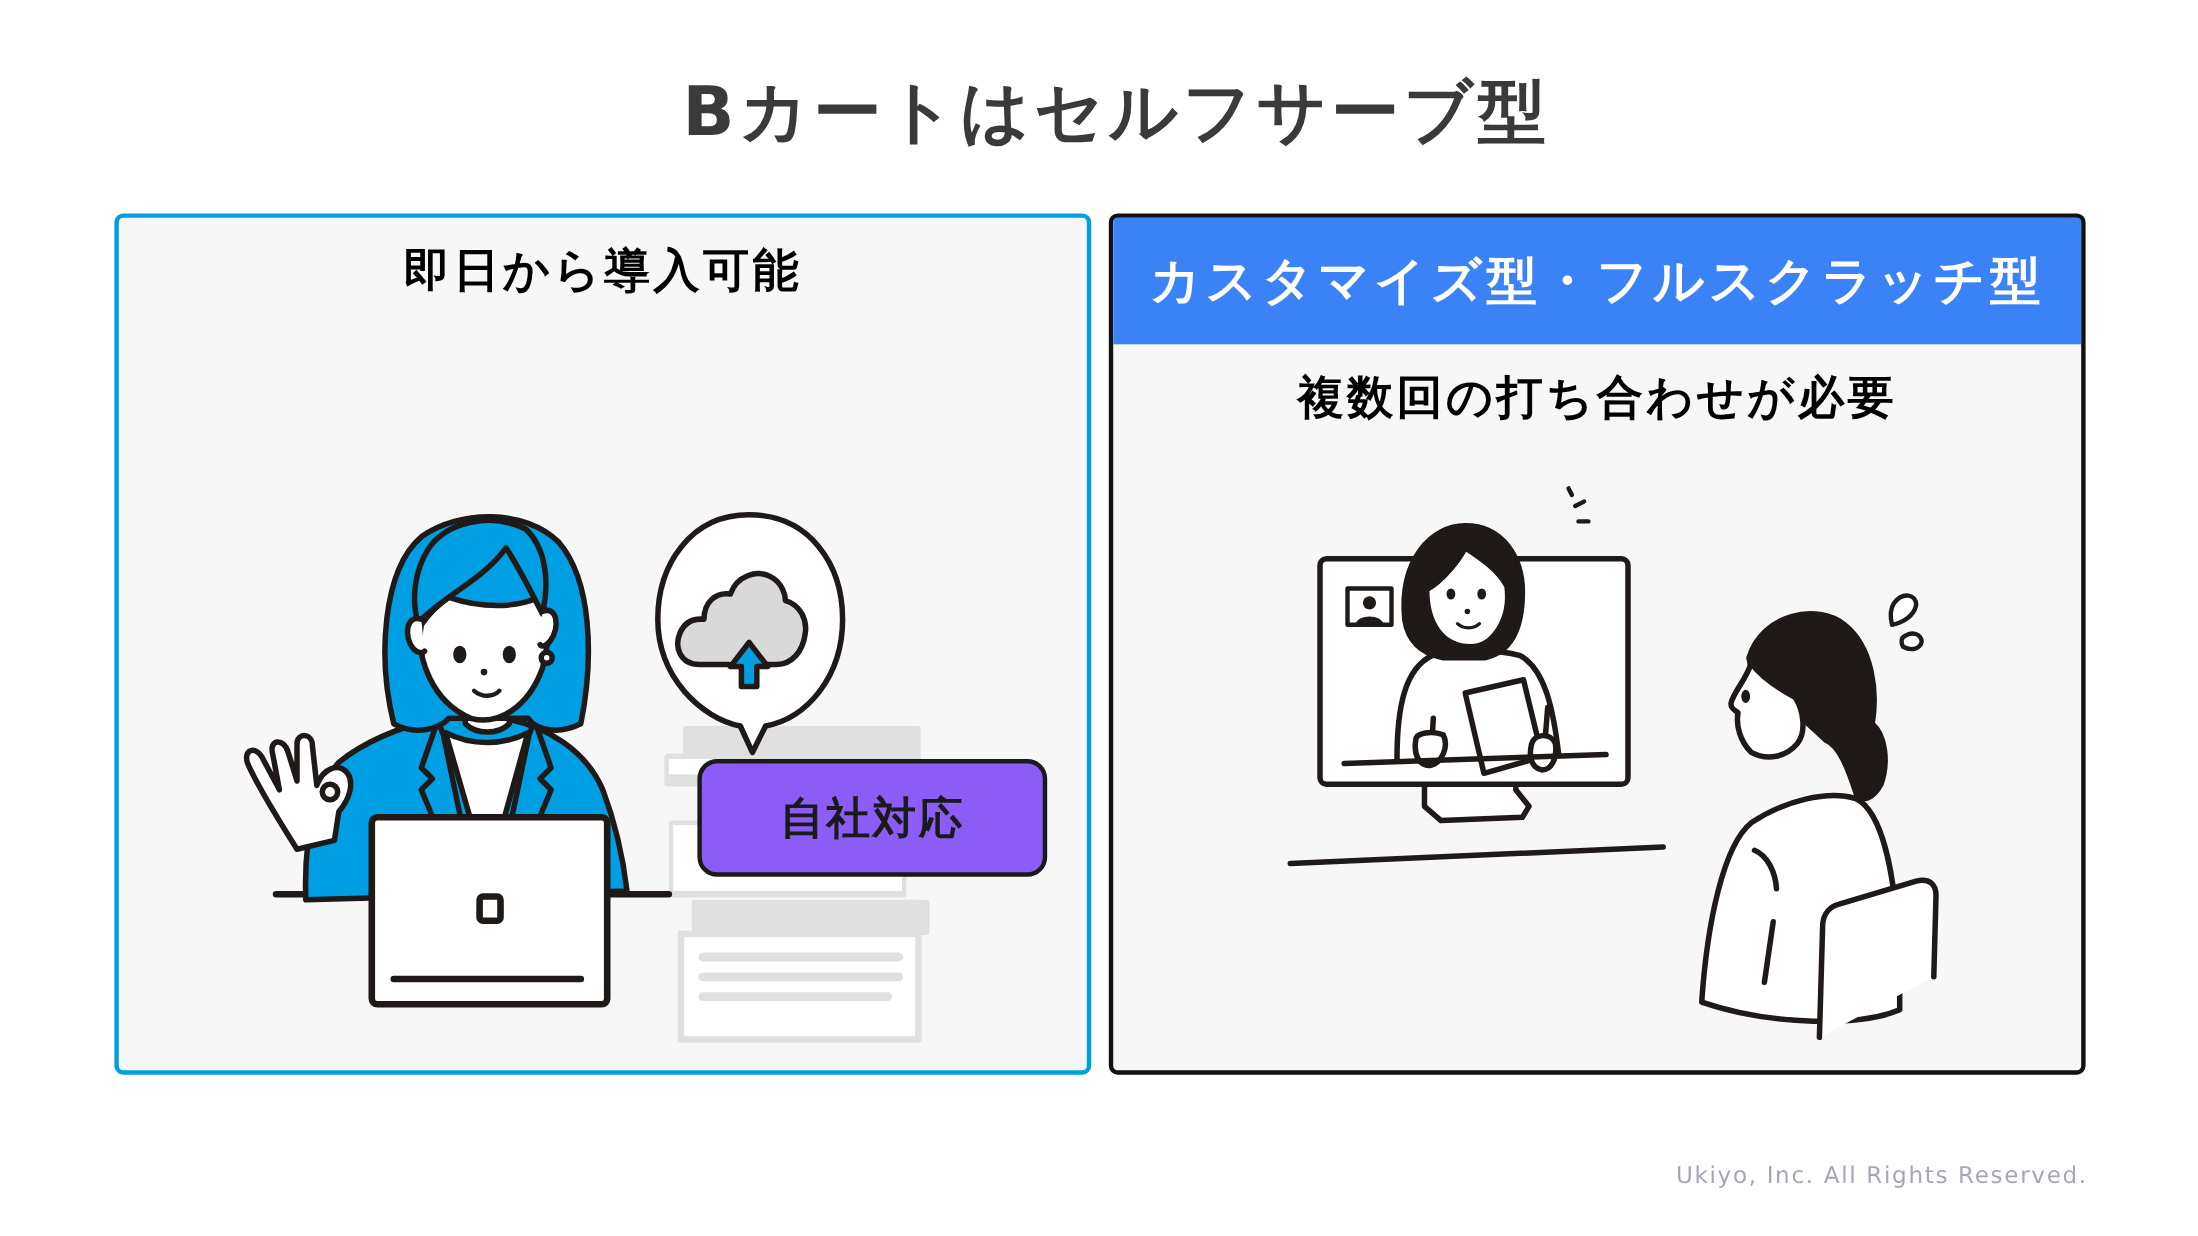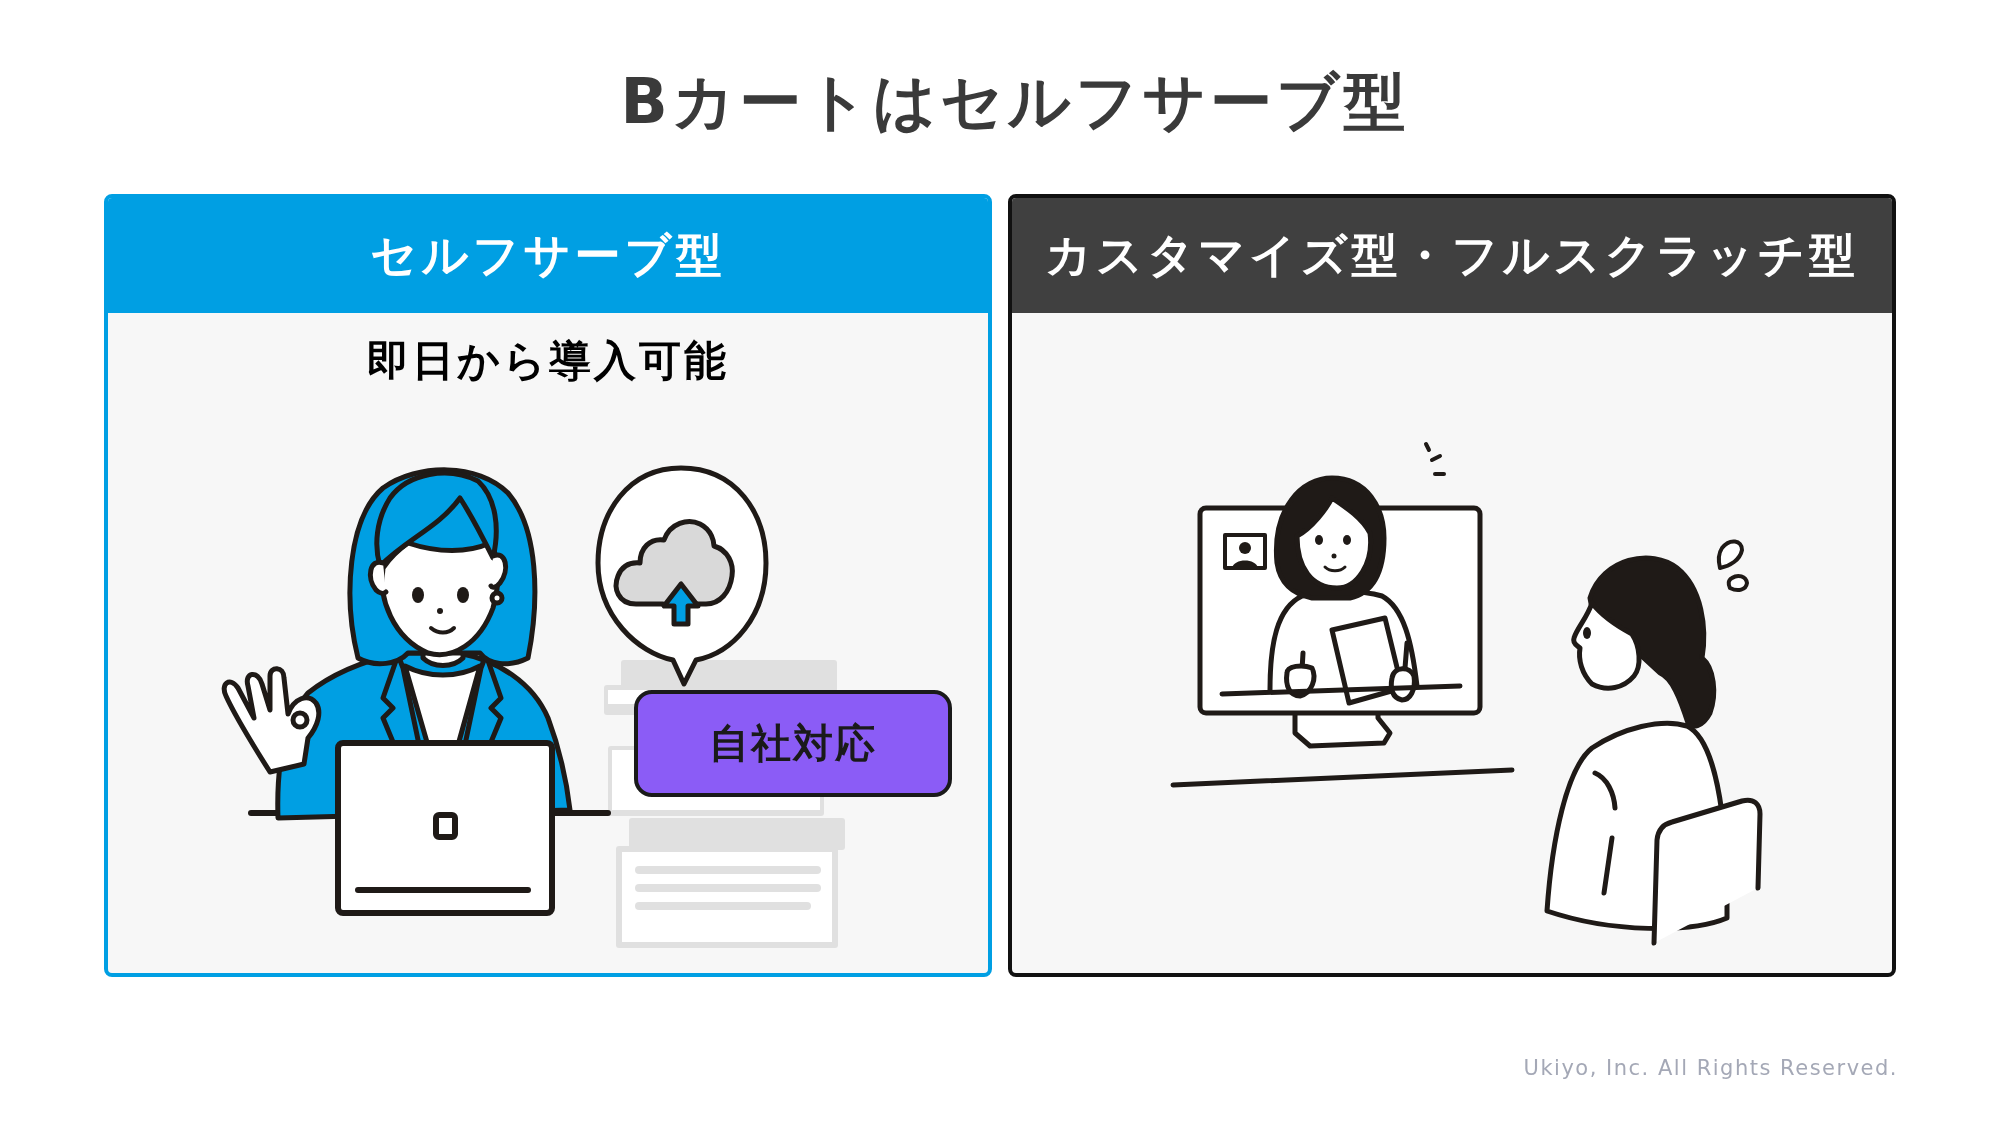--- a/index.html
+++ b/index.html
@@ -16,21 +16,21 @@
       border-radius: 8px; overflow: hidden; background: #f7f7f7;
     }
     .card-left { left: 104px; border: 4px solid #009fe3; }
     .card-right { left: 1008px; border: 4px solid #111111; }
 
     .card-header {
       height: 115px; display: flex; align-items: center; justify-content: center;
       font-size: 46px; font-weight: bold; color: #ffffff; letter-spacing: 4px;
     }
     .card-left .card-header { background: #009fe3; }
-    .card-right .card-header { background: #404040; }
+    .card-right .card-header { background: #3b82f6; }
 
     .card-subtitle {
       text-align: center; margin-top: 18px; font-size: 42px; font-weight: bold;
       color: #000000; letter-spacing: 3px; line-height: 60px;
     }
 
     .illus { position: absolute; left: 0; top: 0; }
 
     .label-box {
       position: absolute; left: 526px; top: 492px; width: 318px; height: 107px;
@@ -43,21 +43,20 @@
       position: absolute; right: 100px; top: 1056px; font-size: 21px;
       color: #a4a8b6; letter-spacing: 1.5px; font-family: "DejaVu Sans", sans-serif; text-align: right;
     }
   </style>
 </head>
 <body>
 
 <div class="page-title">Bカートはセルフサーブ型</div>
 
 <div class="card card-left">
-  <div class="card-header">セルフサーブ型</div>
   <div class="card-subtitle">即日から導入可能</div>
 
   <svg class="illus" width="880" height="775" viewBox="0 0 880 775">
 
     <g fill="#e0e0e0">
       <rect x="513" y="462" width="216" height="32" rx="3"></rect>
       <rect x="496" y="487" width="200" height="30" rx="3"></rect>
       <rect x="500" y="492" width="190" height="14" fill="#ffffff"></rect>
       <rect x="500" y="548" width="216" height="70" rx="3"></rect>
       <rect x="504" y="552" width="208" height="60" fill="#ffffff"></rect>
@@ -117,20 +116,21 @@
       <rect x="328" y="617" width="19" height="22" rx="3" fill="#ffffff"></rect>
       <line x1="250" y1="692" x2="420" y2="692" stroke-linecap="round"></line>
     </g>
   </svg>
 
   <div class="label-box">自社対応</div>
 </div>
 
 <div class="card card-right">
   <div class="card-header">カスタマイズ型・フルスクラッチ型</div>
+  <div class="card-subtitle">複数回の打ち合わせが必要</div>
 
   <svg class="illus" width="880" height="775" viewBox="0 0 880 775">
     <g stroke="#1f1a17" stroke-width="5" stroke-linejoin="round" stroke-linecap="round">
 
       <path d="M283 510 L283 535 L298 548 L372 545 L378 535 L366 520 L366 505 Z" fill="#ffffff"></path>
 
       <rect x="188" y="310" width="280" height="205" rx="6" fill="#ffffff"></rect>
 
       <rect x="213" y="337" width="40" height="33" fill="#ffffff" stroke-width="4"></rect>
       <circle cx="233" cy="350" r="6" fill="#1f1a17" stroke="none"></circle>

